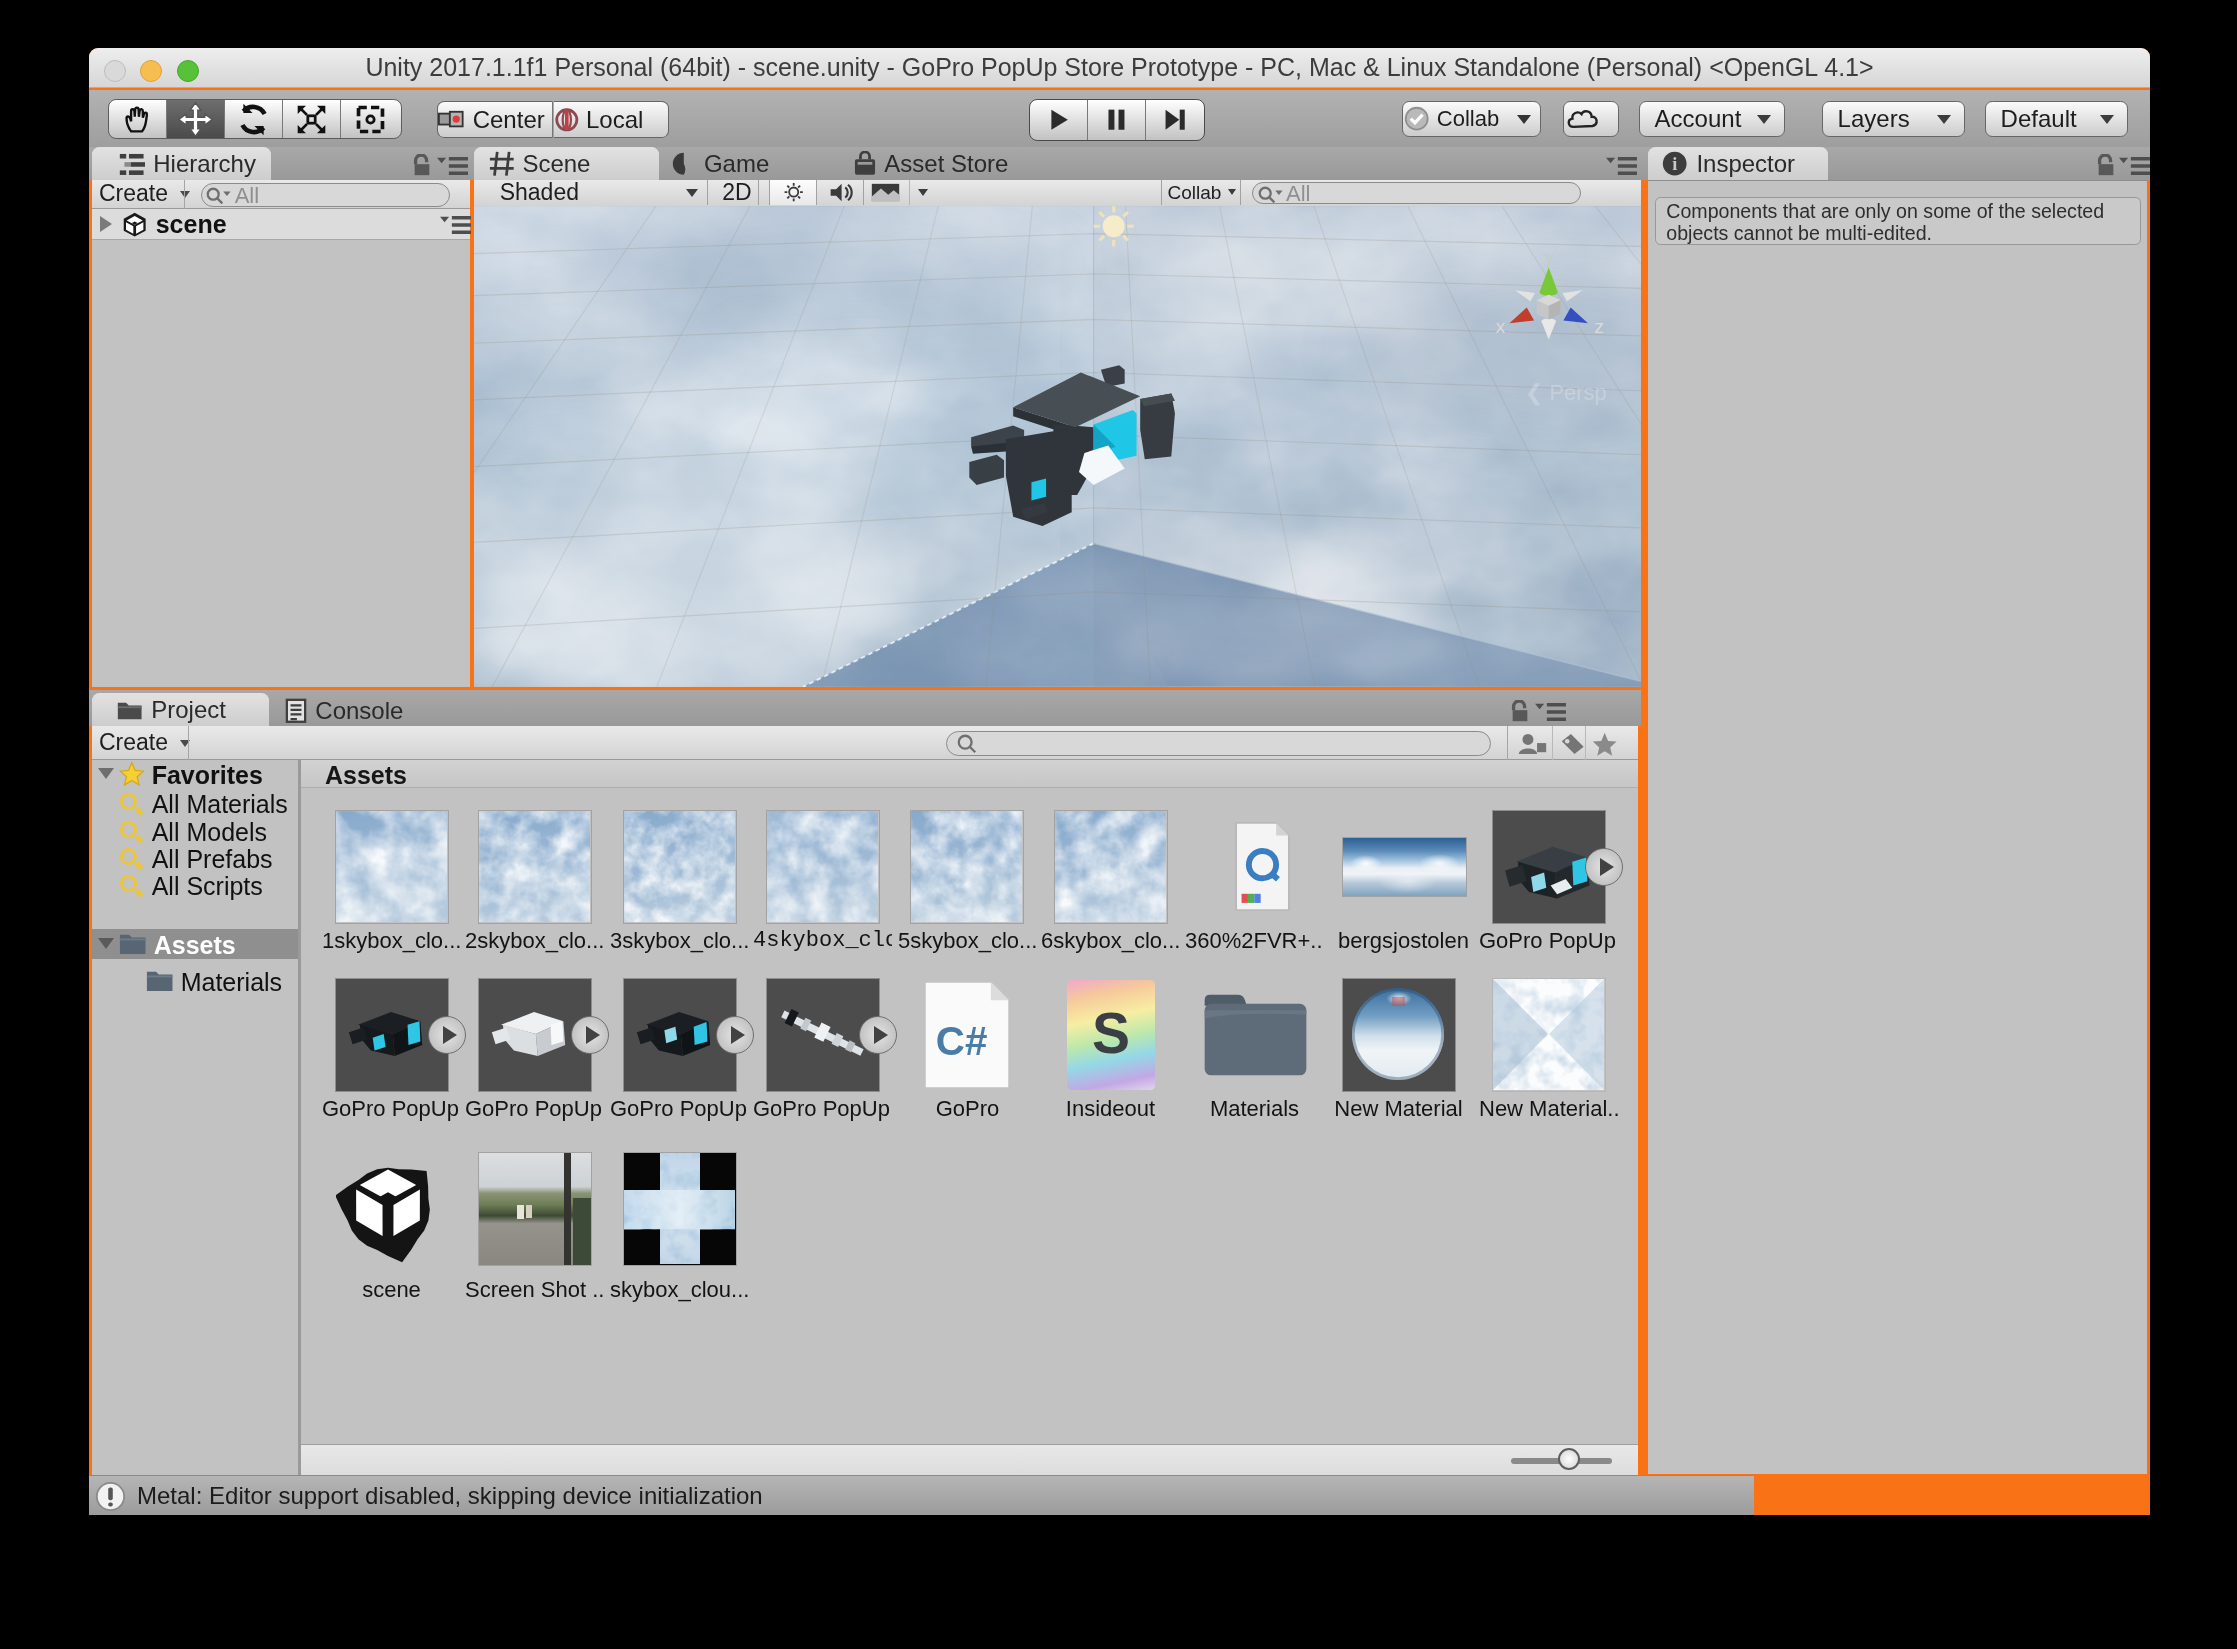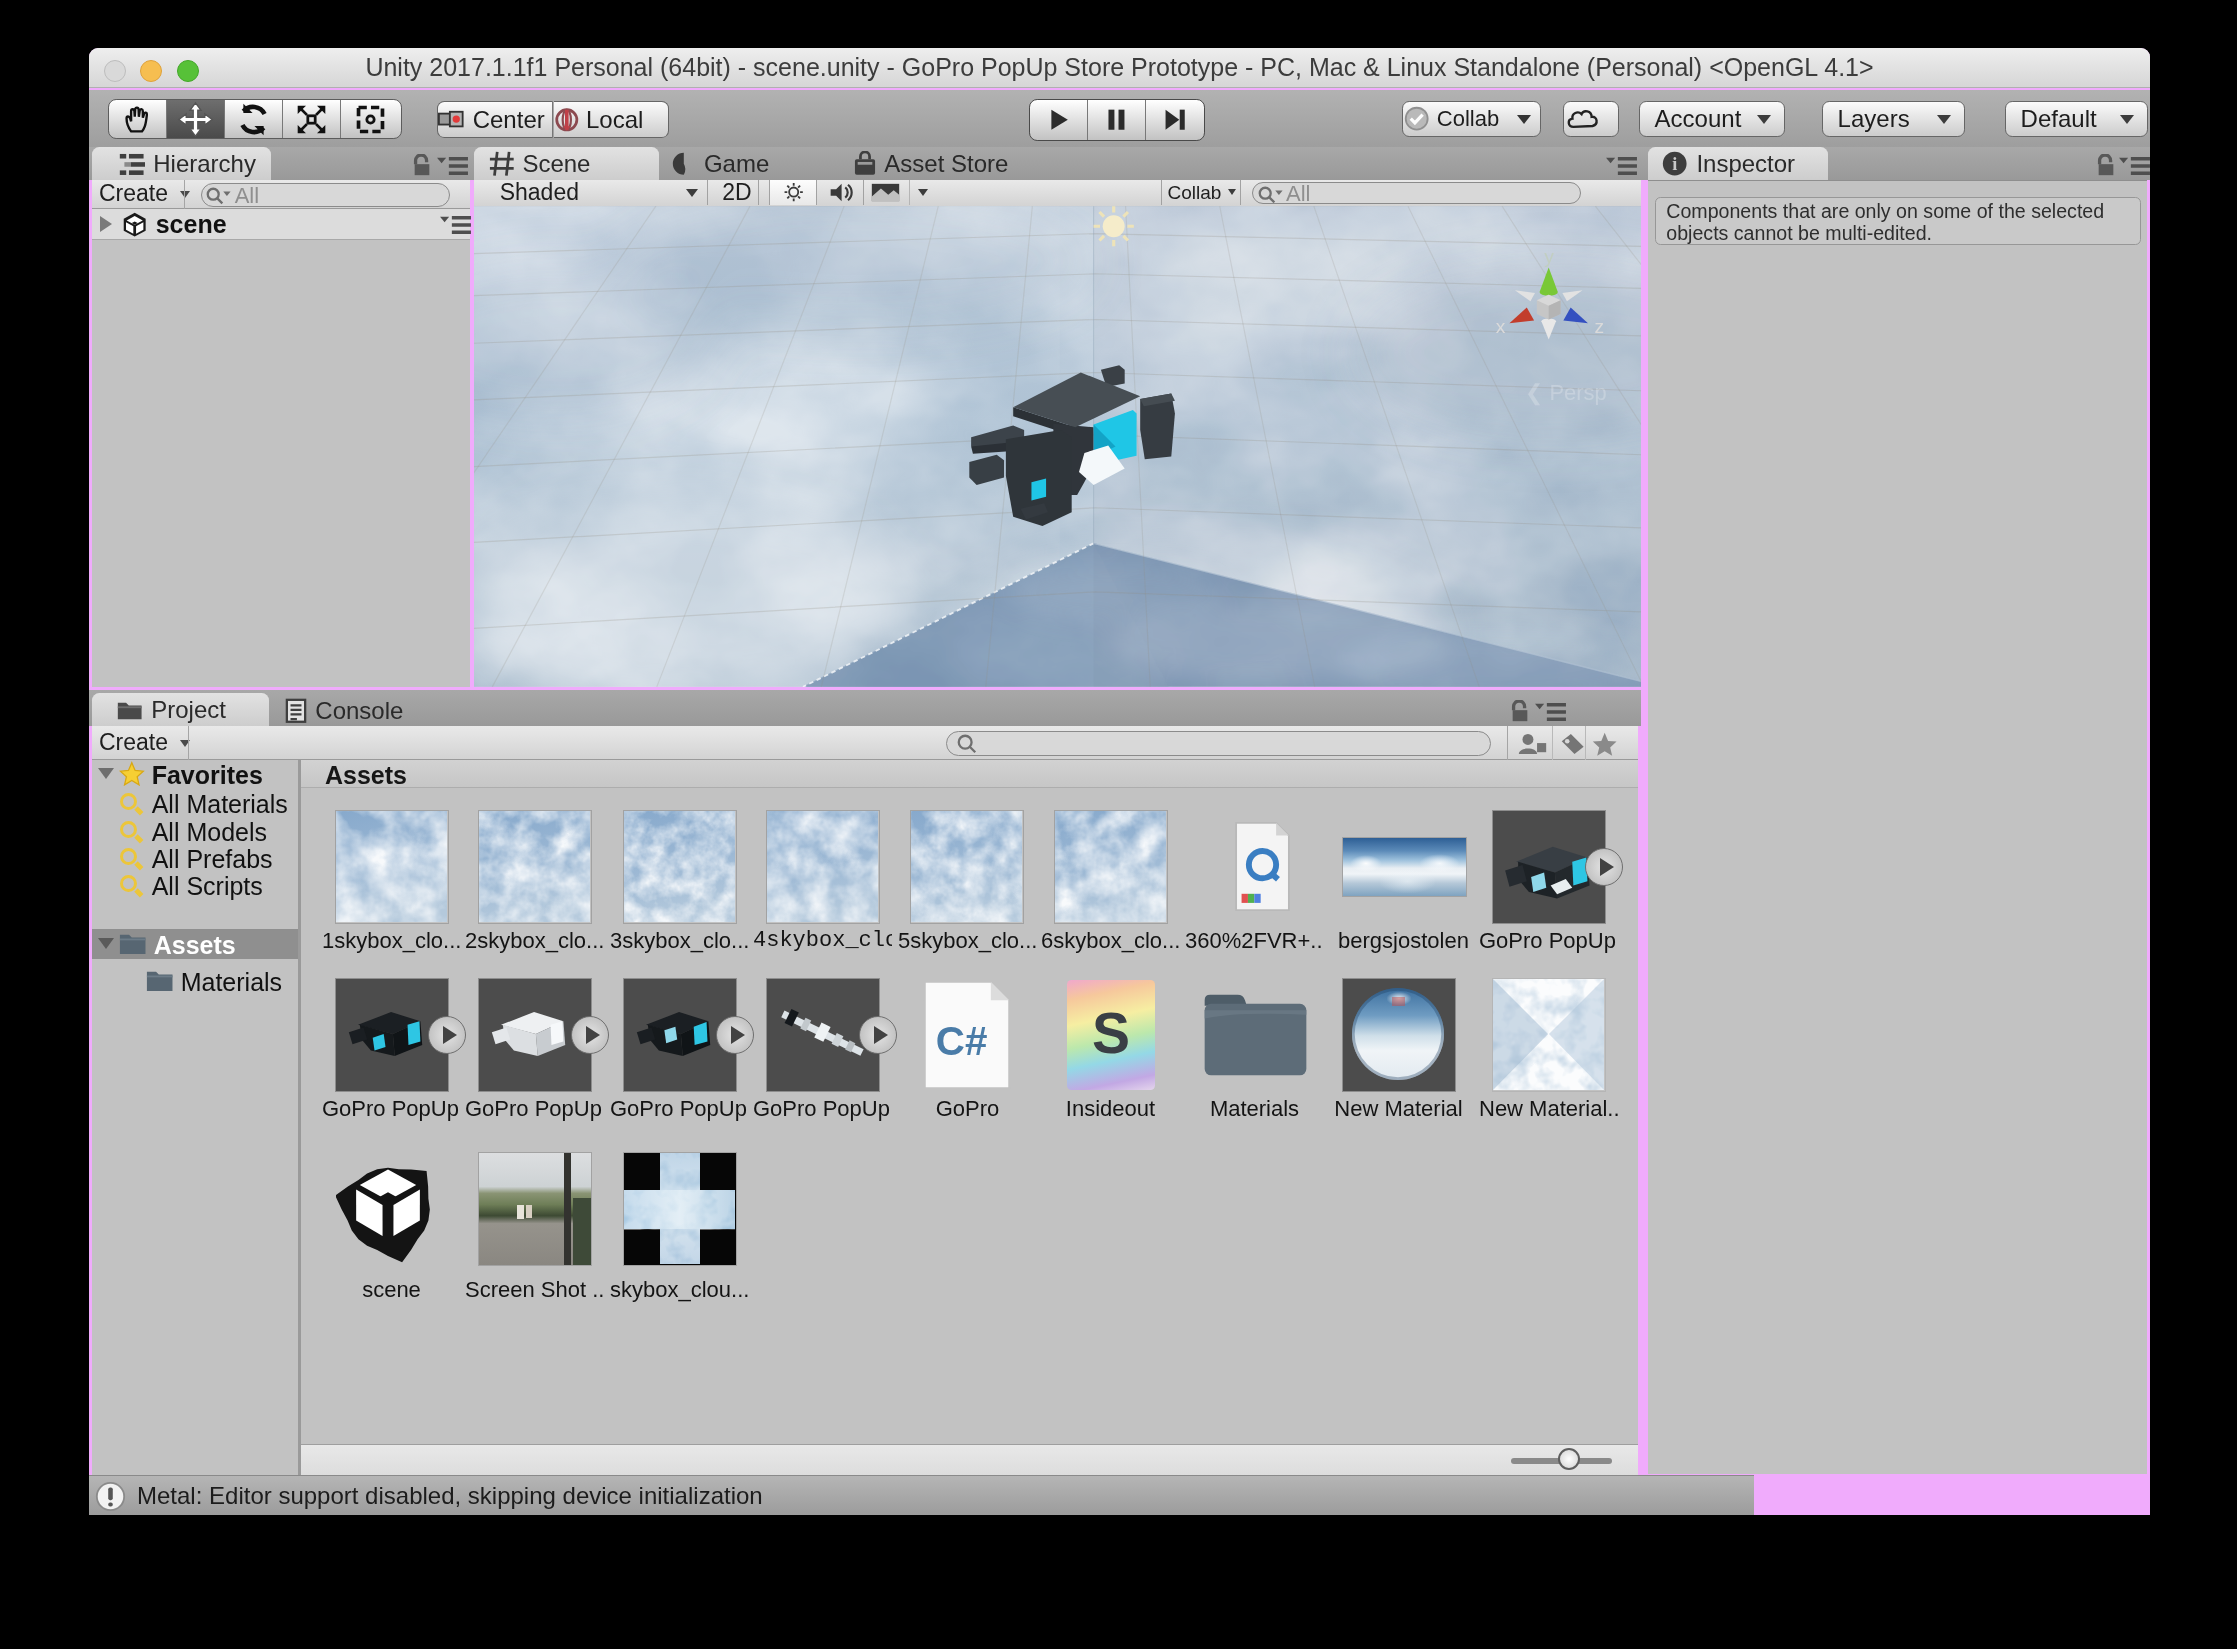--- a/index.html
+++ b/index.html
@@ -1,17 +1,17 @@
 <!DOCTYPE html>
 <html style="font-size:14.6px"><head>
 <meta charset="utf-8">
 <style>
   * { margin:0; padding:0; box-sizing:border-box; }
   html,body { width:2238px; height:1649px; background:#000; font-family:"Liberation Sans",sans-serif; overflow:hidden; }
-  #win { position:absolute; left:89px; top:48px; width:2061px; height:1467px; background:#f0abfc; border-radius:9.1px 9.1px 0 0; }
+  #win { position:absolute; left:89px; top:48px; width:2061px; height:1467px; background:#f97316; border-radius:9.1px 9.1px 0 0; }
   .abs { position:absolute; }
   
   #titlebar { position:absolute; left:0; top:0; width:2061px; height:40px; background:linear-gradient(#eeeeee,#d6d6d6); border-bottom:1.8px solid #b0b0b0; border-radius:9.1px 9.1px 0 0; }
   .tl { position:absolute; top:12px; width:22px; height:22px; border-radius:50%; }
   #title { position:absolute; top:0; left:0; width:100%; height:38px; line-height:38px; text-align:center; font-size:25px; color:#3c3c3c; }
   
   #toolbar { position:absolute; left:0; top:42px; width:2061px; height:57px; background:linear-gradient(#b2b2b2,#9e9e9e); }
   .seg { position:absolute; display:flex; border:1.8px solid #5c5c5c; border-radius:8.2px; overflow:hidden; background:linear-gradient(#ffffff,#c2c2c2); }
   .seg .sb { width:58px; height:100%; display:flex; align-items:center; justify-content:center; border-right:1.8px solid #787878; }
   .seg .sb:last-child { border-right:none; }
@@ -130,21 +130,21 @@
         </svg>
       </div>
     <div class="tbtn" style="left:1550px; top:11px; width:146px; height:36px;">
         <span style="position:absolute; left:14.6px;">Account</span>
         <span class="drop"></span>
       </div>
     <div class="tbtn" style="left:1733px; top:11px; width:143px; height:36px;">
         <span style="position:absolute; left:14.6px;">Layers</span>
         <span class="drop"></span>
       </div>
-    <div class="tbtn" style="left:1896px; top:11px; width:143px; height:36px;margin-left:20px;">
+    <div class="tbtn" style="left:1896px; top:11px; width:143px; height:36px;">
         <span style="position:absolute; left:14.6px;">Default</span>
         <span class="drop"></span>
       </div>
   </div>
 
   <div class="tabstrip" style="left:0; top:99px; width:2061px; height:33px;"></div>
 
   <div class="tab" style="left:2.7px; top:99px; width:179px; padding-left:26px;">
     <svg width="27.4" height="24" viewBox="0 0 30 26" style="margin-right:8.2px;">
         <g fill="#3f3f3f">

